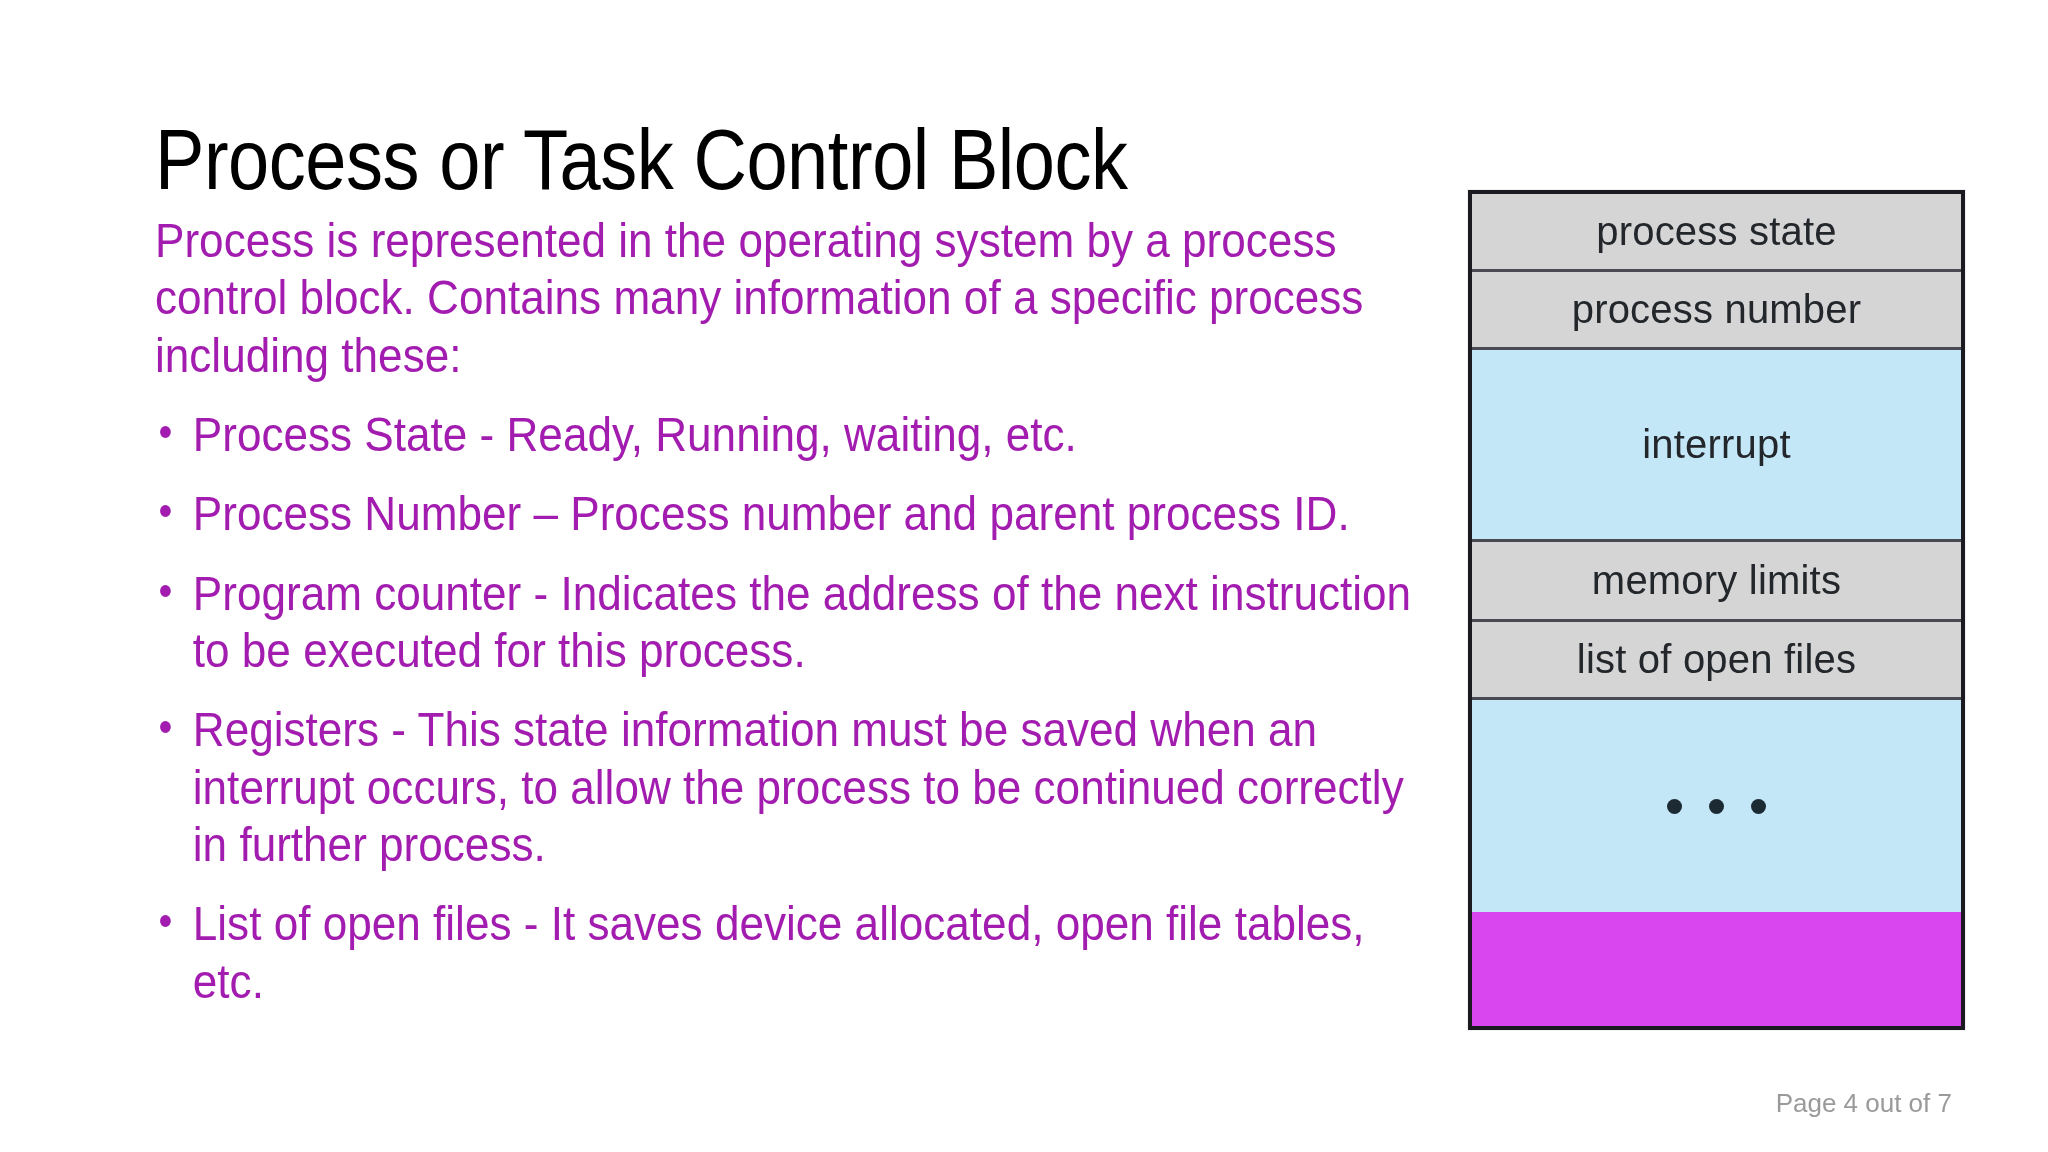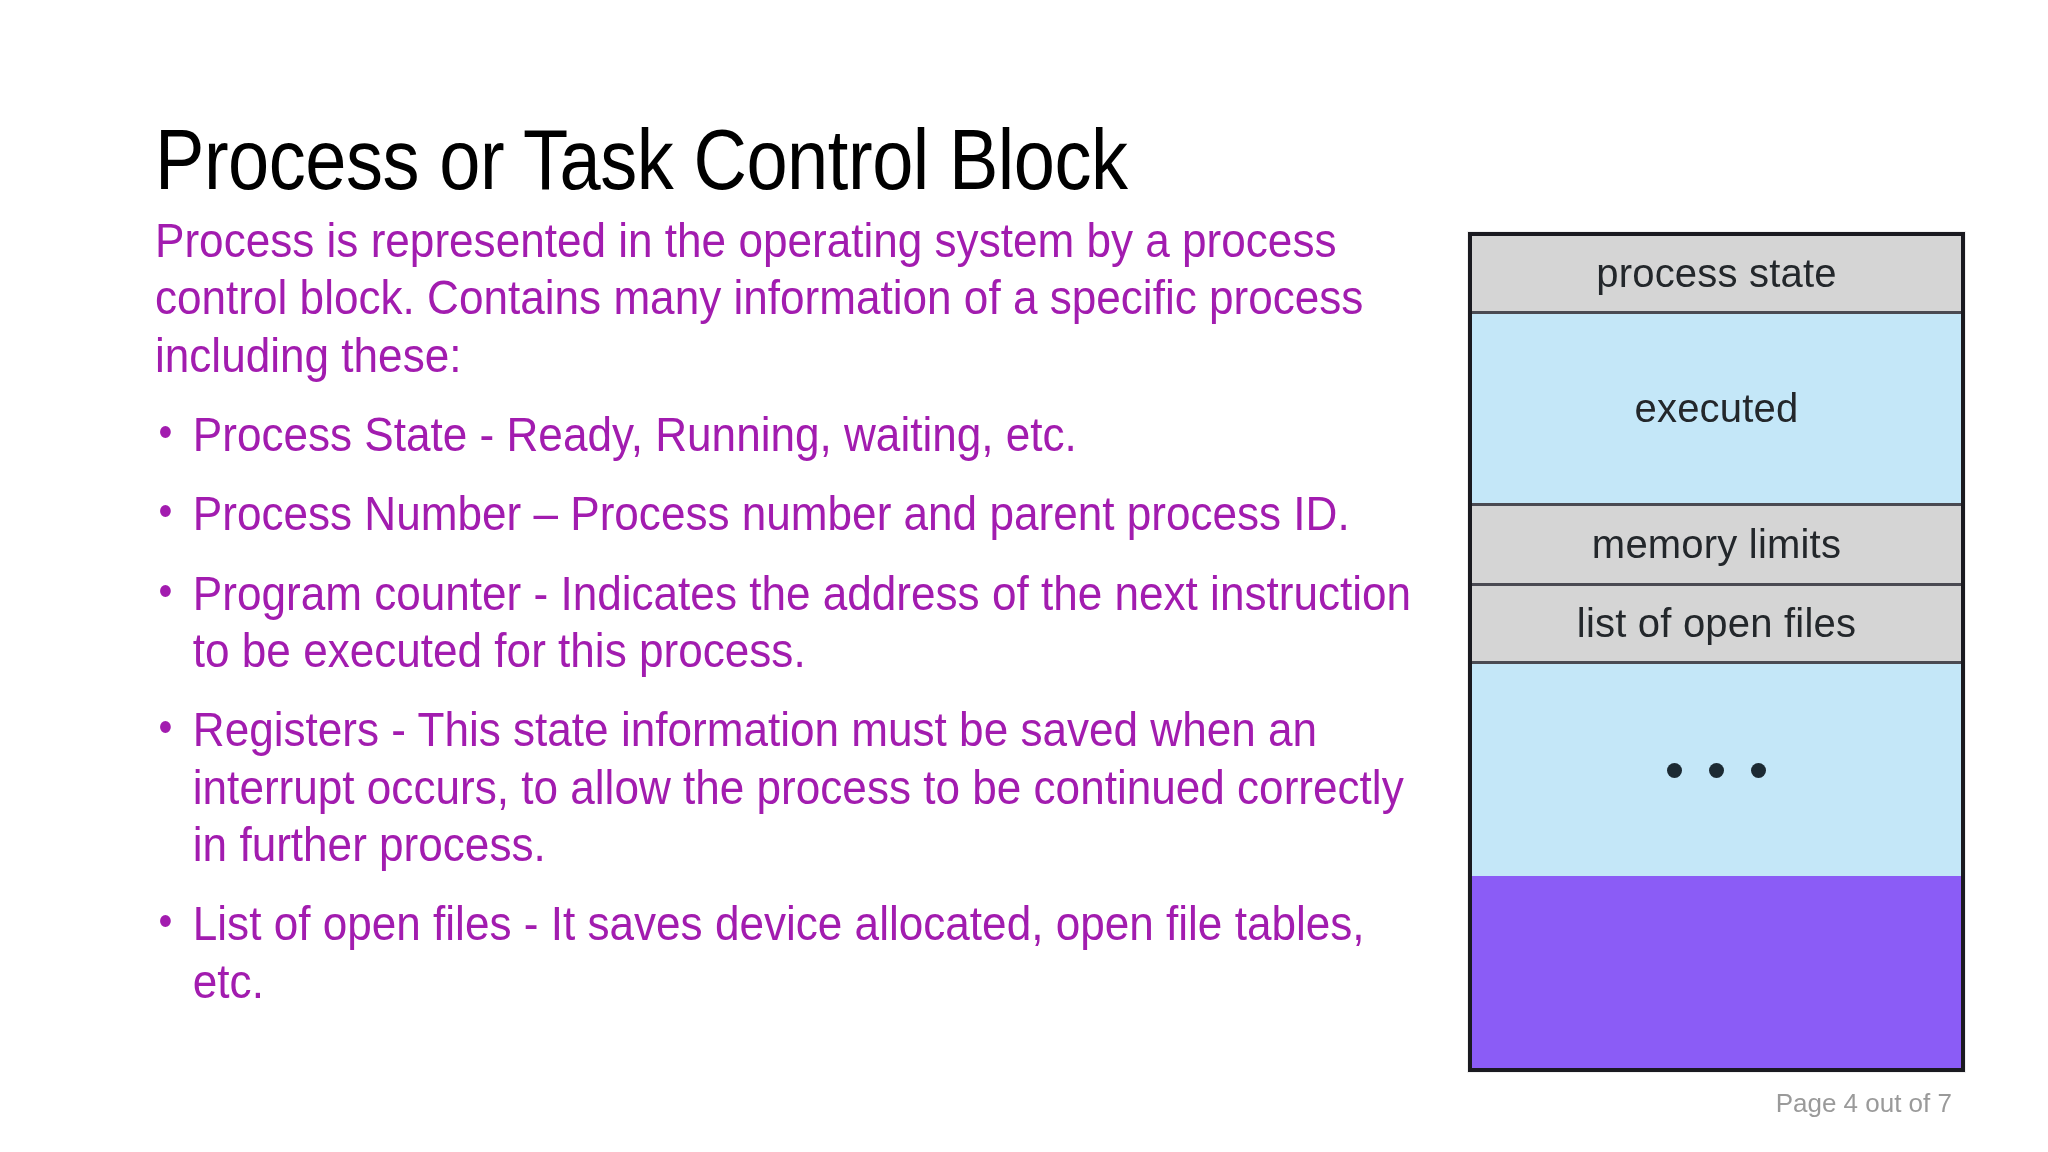--- a/index.html
+++ b/index.html
@@ -78,23 +78,22 @@
 
   
   #pcb-diagram {
     position: absolute;
     left: 1468px;
     top: 190px;
     width: 497px;
     height: 840px;
     border: 4px solid #1a1a20;
     box-sizing: border-box;
-    background: #8b5cf6;
+    background: #d946ef;
     box-shadow: 0 0 0 1px rgba(0,0,0,0.06);
-    margin-top: 42px;
   }
   .pcb-row {
     position: relative;
     box-sizing: border-box;
     border-bottom: 3px solid #4a4a52;
     display: flex;
     align-items: center;
     justify-content: center;
     font-family: "Liberation Sans", sans-serif;
     font-size: 40px;
@@ -167,22 +166,25 @@
         <span>List of open files - It saves device allocated, open file tables, etc.</span>
       </li>
     </ul>
 
   </div>
 
   <div id="pcb-diagram">
     <div class="pcb-row gray r-state">
       <span>process state</span>
     </div>
+    <div class="pcb-row gray r-number">
+      <span>process number</span>
+    </div>
     <div class="pcb-row blue r-registers">
-      <span>executed</span>
+      <span>interrupt</span>
     </div>
     <div class="pcb-row gray r-memory">
       <span>memory limits</span>
     </div>
     <div class="pcb-row gray r-files">
       <span>list of open files</span>
     </div>
     <div class="pcb-row blue r-dots">
       <div id="pcb-dots">
         <span></span>

